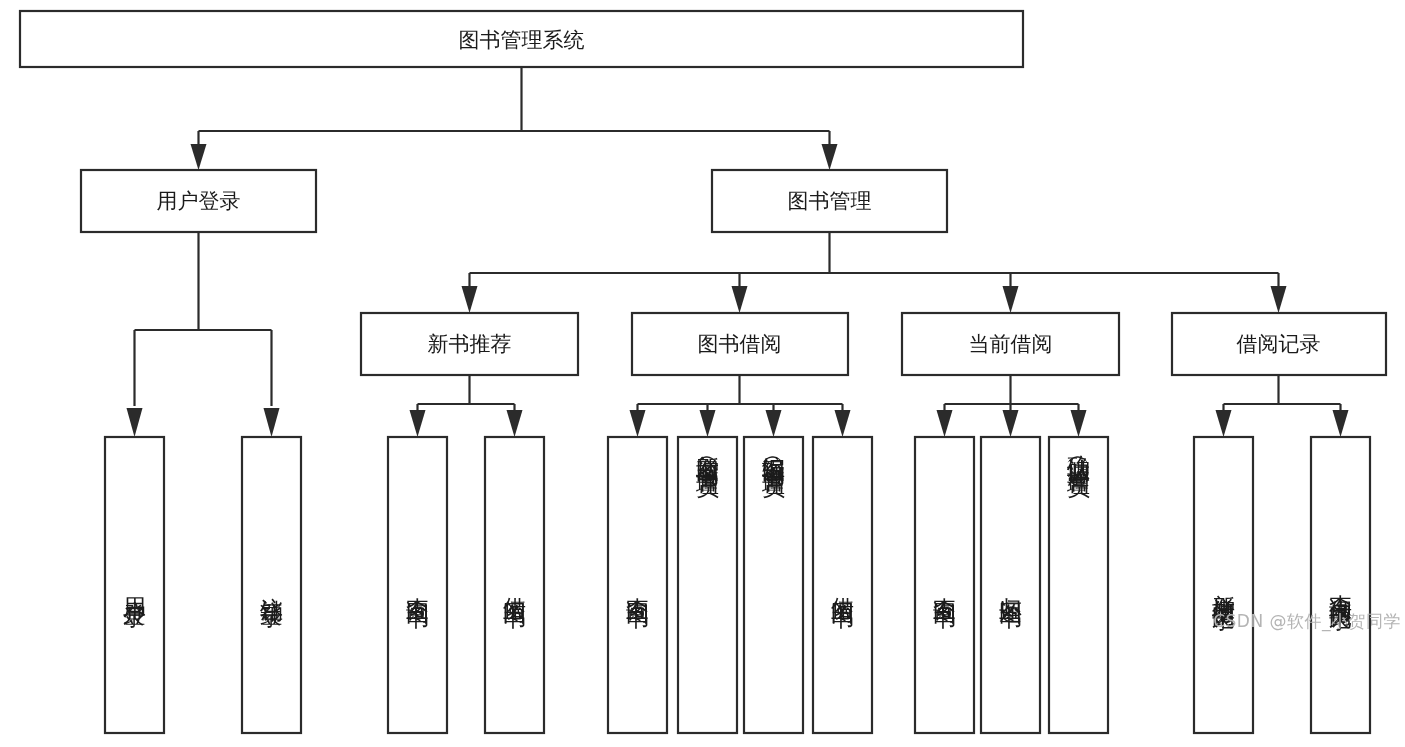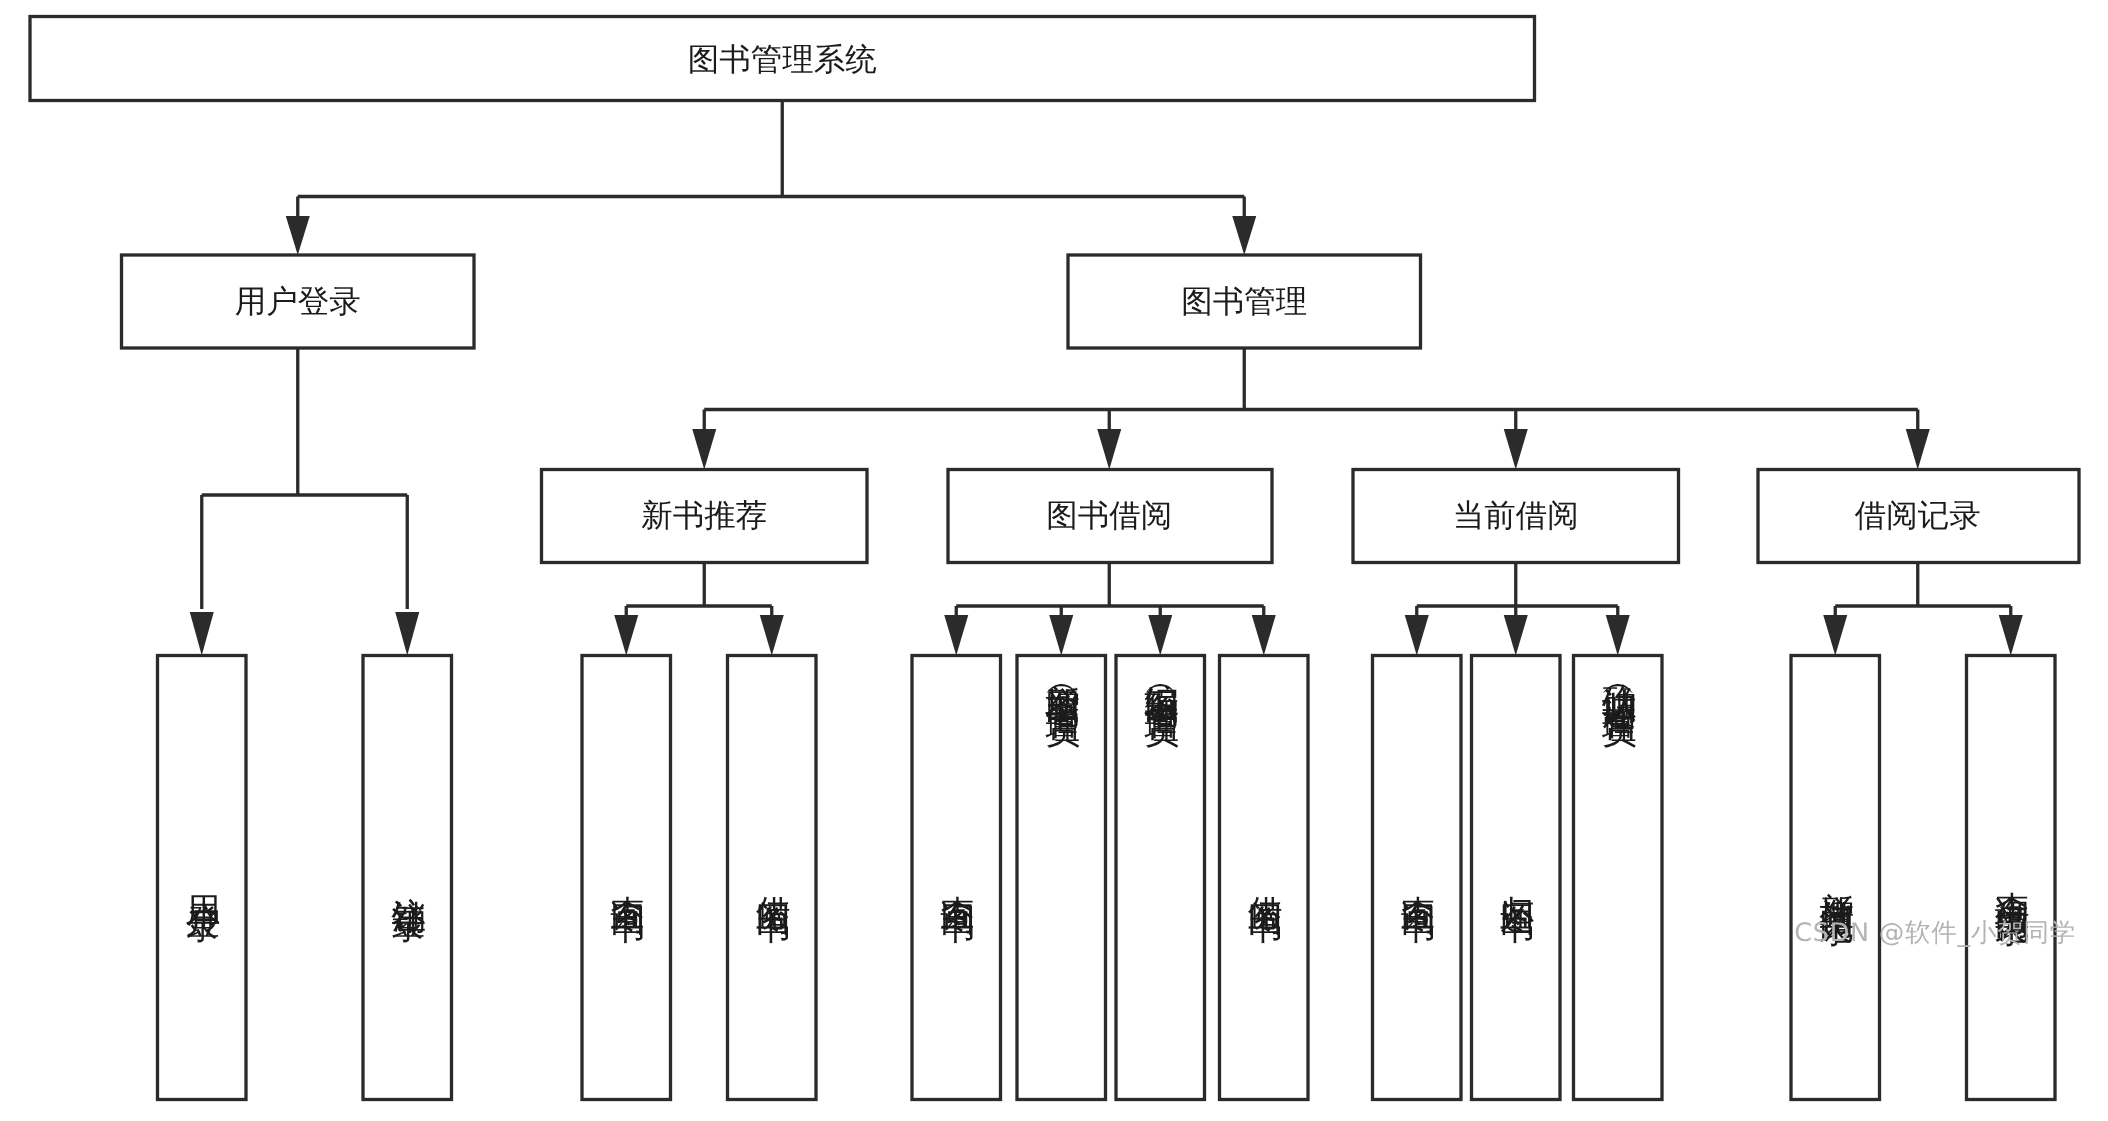--- a/index.html
+++ b/index.html
@@ -63,21 +63,21 @@
     text-orientation: upright;
     font-family: "DejaVu Sans", "Liberation Sans", sans-serif;
     font-size: 23px;
     line-height: 1.18;
     letter-spacing: 3px;
     color: #1b1b1b;
     white-space: nowrap;
   }
   .watermark {
     position: absolute;
-    right: 21px;
+    right: 4px;
     bottom: 4px;
     font-family: "DejaVu Sans", "Liberation Sans", sans-serif;
     font-size: 17px;
     color: #b4b4b4;
     letter-spacing: 0.5px;
     white-space: nowrap;
   }
 </style>
 </head>
 <body>

